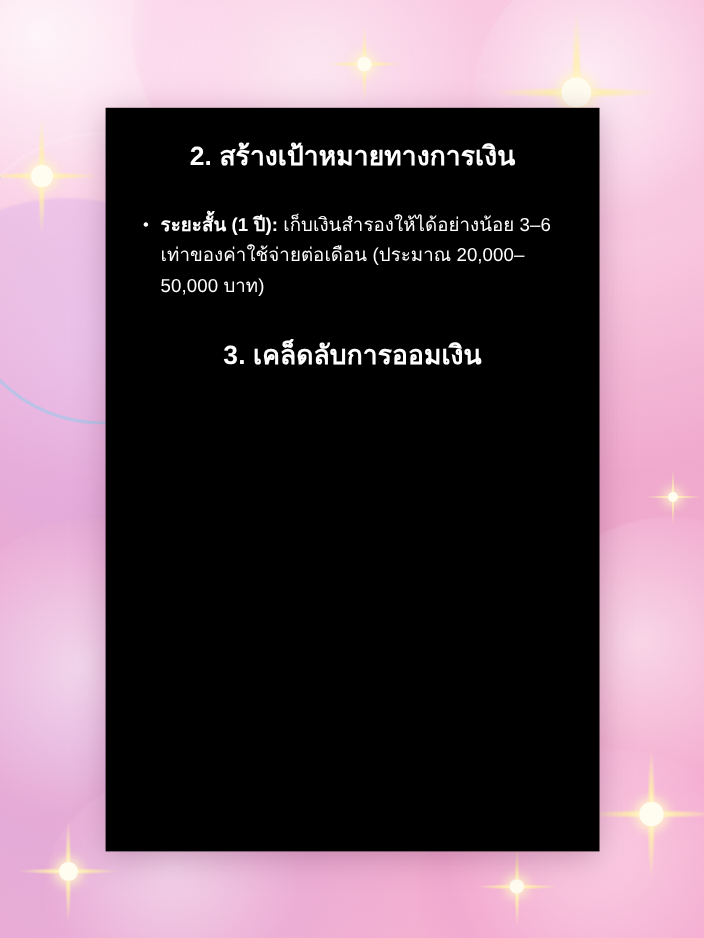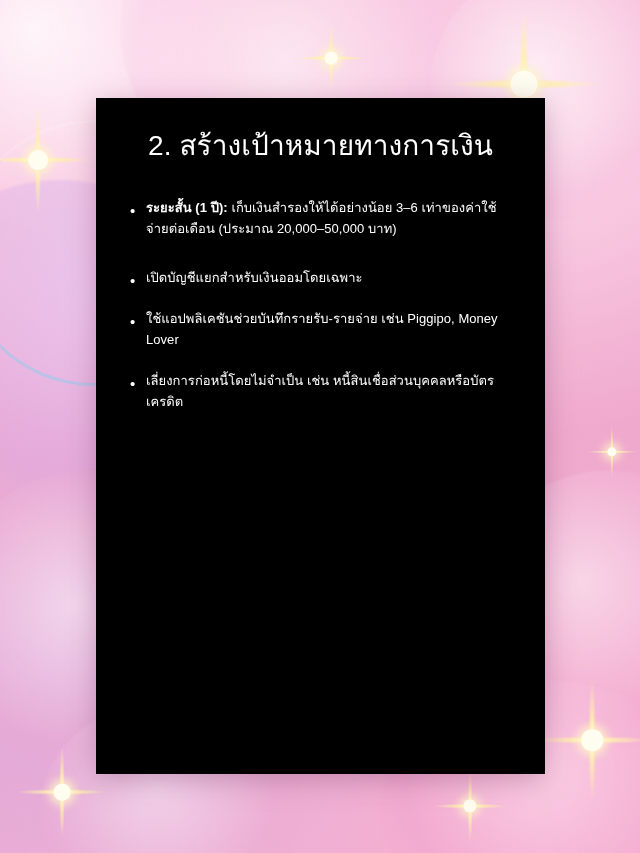--- a/index.html
+++ b/index.html
@@ -92,37 +92,37 @@
     background: #000000;
     box-shadow: 0 6px 26px rgba(120, 60, 100, 0.35);
     box-sizing: border-box;
     padding: 28px 34px 20px 34px;
     color: #ffffff;
   }
   .card-inner {
     width: 100%;
   }
   h2.section-heading {
-    font-size: 28px;
+    font-size: 24px;
     line-height: 1.45;
-    font-weight: normal;
+    font-weight: bold;
     margin: 0 0 6px 0;
     text-align: center;
     letter-spacing: 0.1px;
   }
   .list {
     margin: 0;
     padding: 0;
     list-style: none;
   }
   .list li {
     position: relative;
     padding-left: 16px;
     margin: 0 0 14px 0;
-    font-size: 13px;
+    font-size: 17px;
     line-height: 1.62;
     letter-spacing: 0.05px;
   }
   .list li::before {
     content: "\2022";
     position: absolute;
     left: 0;
     top: 0;
     color: #ffffff;
     font-size: 15px;
@@ -188,20 +188,16 @@
         <div class="core"></div>
       </div>
     </div>
 
   <div class="card">
     <div class="card-inner" id="card-inner">
         <h2 class="section-heading">2. สร้างเป้าหมายทางการเงิน</h2>
         <ul class="list block-1">
           <li><b>ระยะสั้น (1 ปี):</b><span> เก็บเงินสำรองให้ได้อย่างน้อย 3–6 เท่าของค่าใช้จ่ายต่อเดือน (ประมาณ 20,000–50,000 บาท)</span></li>
         </ul>
-        <ul class="list spaced">
-          <li><span>เปิดบัญชีแยกสำหรับเงินออมโดยเฉพาะ</span></li>
-          <li><span>ใช้แอปพลิเคชันช่วยบันทึกรายรับ-รายจ่าย เช่น Piggipo, Money Lover</span></li>
-          <li><span>เลี่ยงการก่อหนี้โดยไม่จำเป็น เช่น หนี้สินเชื่อส่วนบุคคลหรือบัตรเครดิต</span></li>
-        </ul>
+        <h2 class="section-heading" style="margin-top: 34px;">3. เคล็ดลับการออมเงิน</h2>
       </div>
   </div>
 </div>
 
 </body></html>

